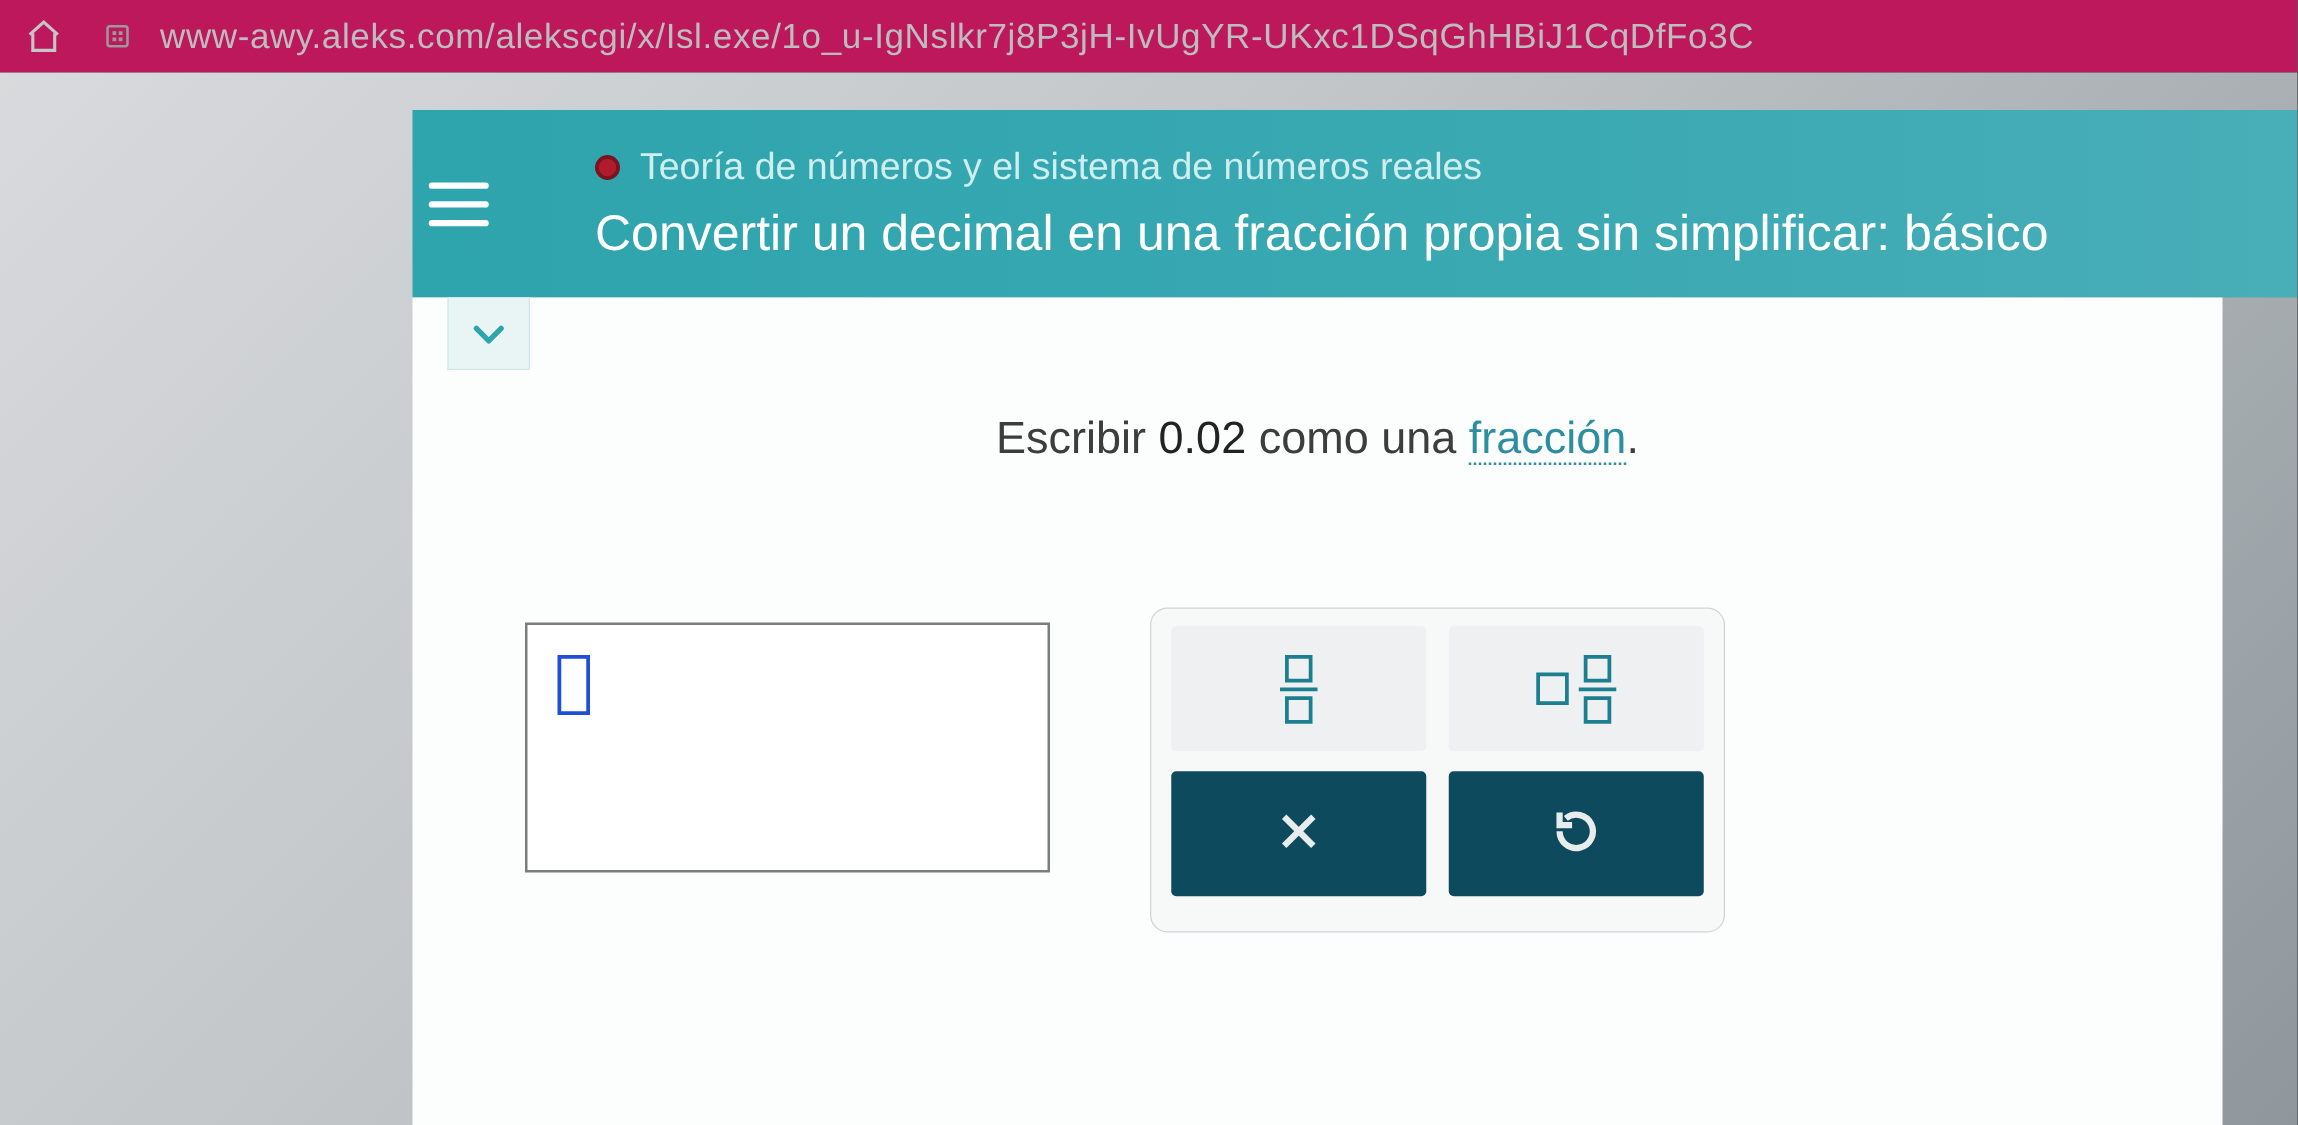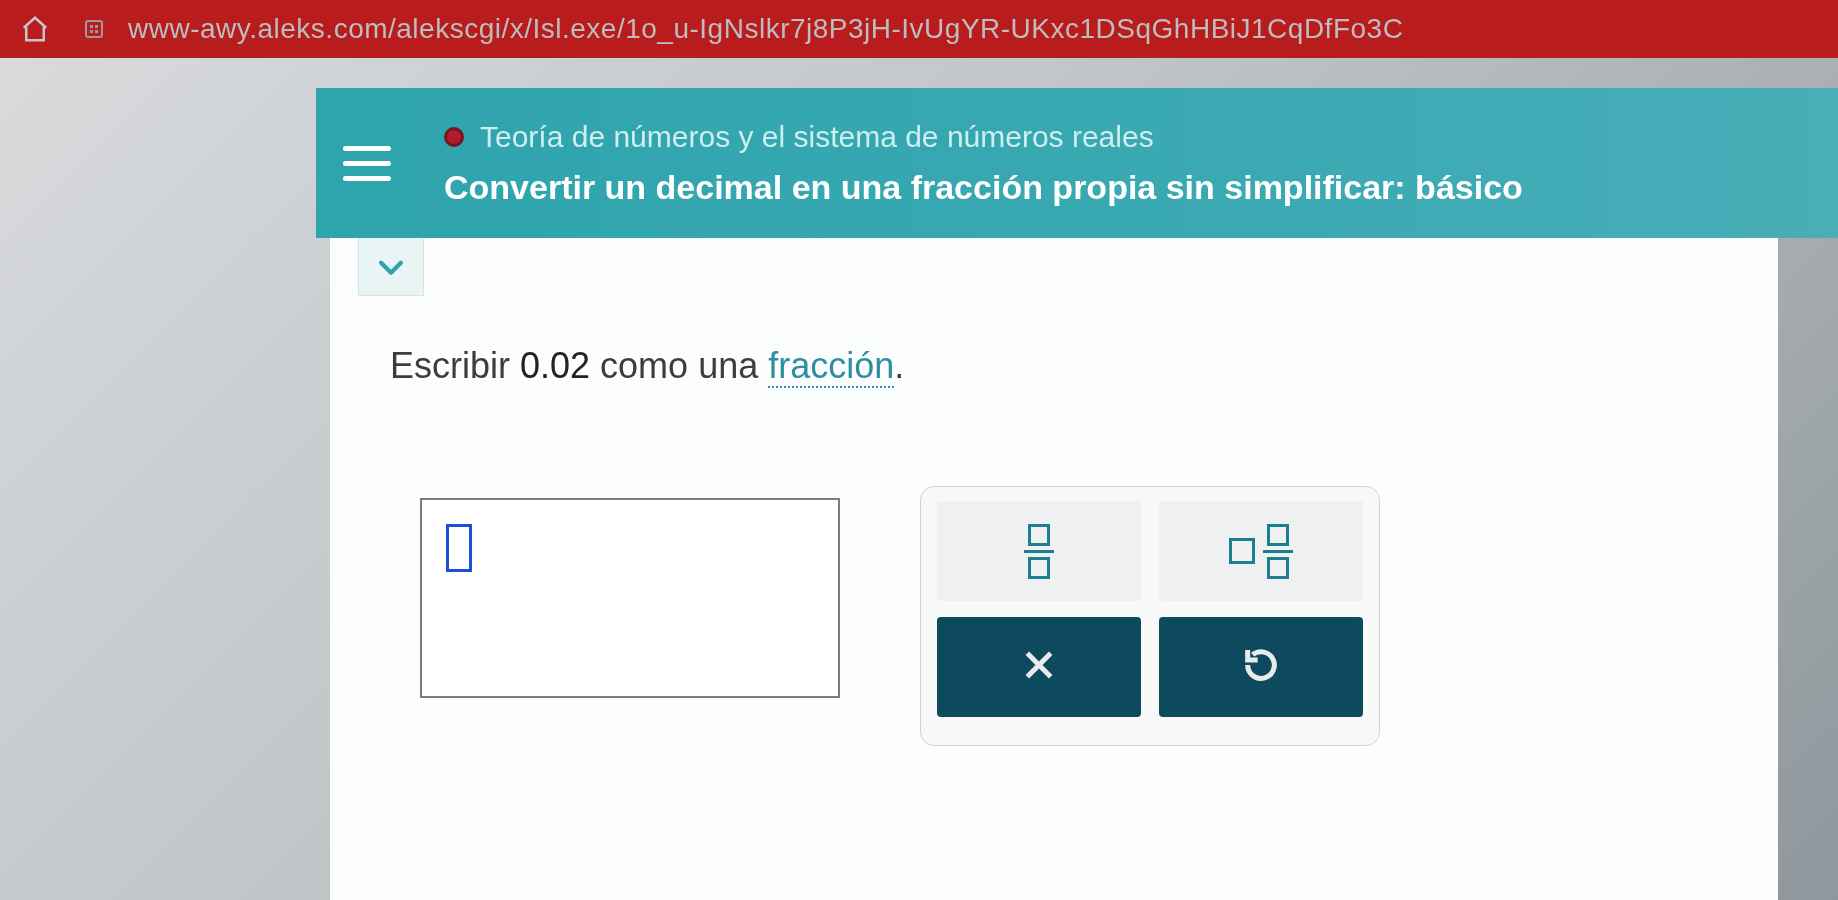--- a/index.html
+++ b/index.html
@@ -1,63 +1,63 @@
 <!DOCTYPE html>
 <html><head>
 <meta charset="utf-8">
 <style>
   * { box-sizing: border-box; margin: 0; padding: 0; }
   html, body { width: 1838px; height: 900px; font-family: Arial, Helvetica, sans-serif; background:#222; }
   
   .chrome {
-    width:100%; height:58px; background:#b91c1c;
+    width:100%; height:58px; background:#be185d;
     display:flex; align-items:center; padding:0 18px;
     color:#b8b8bc; font-size:28px;
   }
   .chrome .nav-icon { width:34px; height:34px; display:flex; align-items:center; justify-content:center; margin-right:28px; color:#c6c6c8;}
   .chrome .site-icon { width:28px; height:28px; margin-right:20px; display:flex; align-items:center; justify-content:center; color:#9a9a9e;}
   .chrome .url { white-space:nowrap; overflow:hidden; color:#bdbdc0; letter-spacing:0.5px;}
   
   .stage {
     position:relative; width:100%; height:842px;
     background:linear-gradient(135deg,#d8dadc 0%, #c2c6c9 40%, #8f979c 100%);
     overflow:hidden;
   }
   
   .app-header {
-    position:absolute; left:316px; right:0; top:30px; height:150px;
+    position:absolute; left:330px; right:0; top:30px; height:150px;
     background:linear-gradient(90deg,#2ea4ad 0%, #3aa9b2 60%, #48aeb8 100%);
     display:flex; align-items:center;
-    padding-left:14px;
     color:#fff;
+    gap:32px;
   }
   .hamburger {
     width:74px; height:74px; display:flex; flex-direction:column; justify-content:center; align-items:center;
     gap:10px; margin-right:40px; cursor:pointer;
   }
   .hamburger span { display:block; width:48px; height:5px; background:#fff; border-radius:3px;}
   .header-texts { display:flex; flex-direction:column; gap:14px;}
   .category-row { display:flex; align-items:center; gap:16px;}
   .red-dot { width:20px; height:20px; border-radius:50%; background:#b01b2e; border:3px solid #7a1320;}
   .category-text { font-size:30px; color:#cfeef0; font-weight:500;}
-  .topic-text { font-size:34px; color:#ffffff; font-weight:700;}
+  .topic-text { font-size:40px; color:#ffffff; font-weight:400;}
   
   .panel {
     position:absolute; left:330px; right:60px; top:180px; bottom:0;
     background:#fcfdfd;
   }
   
   .chevron-tab {
     position:absolute; left:28px; top:0; width:66px; height:58px;
     background:#e9f4f5; border:1px solid #cfe7e8; border-top:none;
     display:flex; align-items:center; justify-content:center; cursor:pointer;
   }
   .chevron-tab svg { width:34px; height:34px; stroke:#2ea4ad; }
   
-  .instr { position:absolute; left:60px; top:100px; right:60px;}
+  .instr { position:absolute; left:60px; top:84px; right:60px;text-align:center;}
   .instr p { font-size:36px; color:#3d3d3d; line-height:1.55;}
   .instr .num { color:#222; }
   .kw { color:#2e8ea0; border-bottom:2px dotted #2e8ea0; cursor:pointer;}
   
   .answer-box {
     position:absolute; left:90px; top:260px; width:420px; height:200px;
     border:2px solid #7c7c7c; background:#fff;
   }
   .answer-box .placeholder-rect {
     position:absolute; left:24px; top:24px; width:26px; height:48px;

